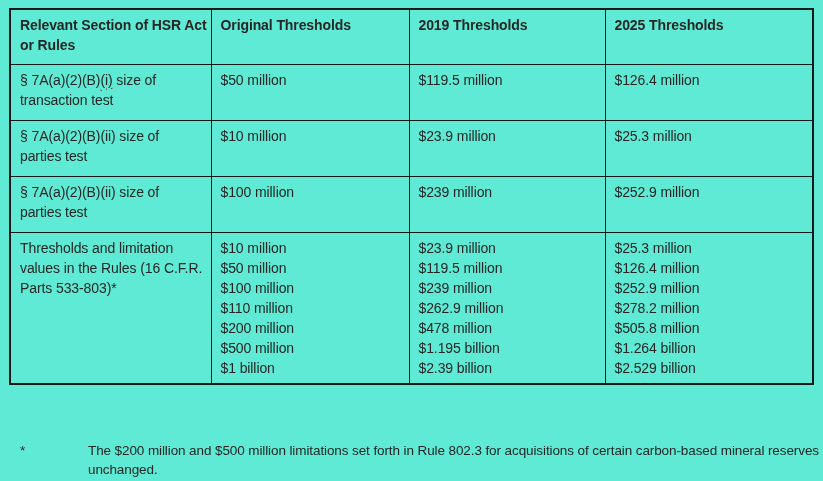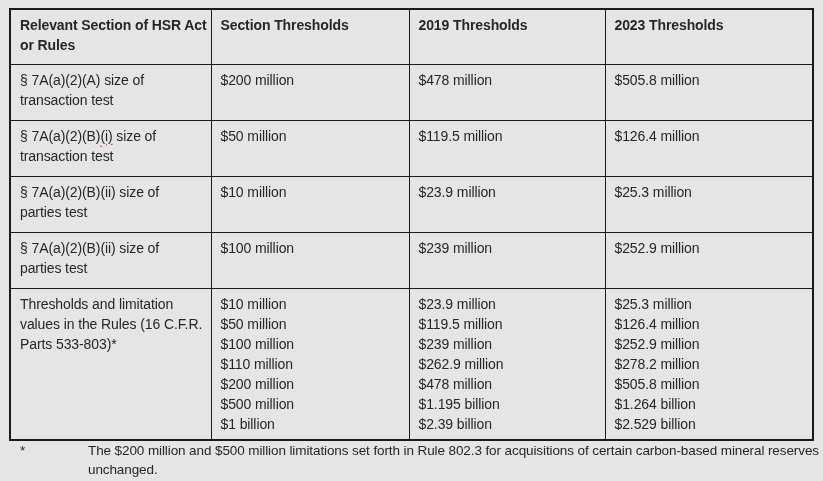--- a/index.html
+++ b/index.html
@@ -5,21 +5,21 @@
   * { box-sizing: border-box; }
   html, body {
     margin: 0; padding: 0;
     background: #ffffff;
     font-family: "Liberation Sans", sans-serif;
     color: #262626;
   }
   .sheet {
     position: relative;
     width: 823px; height: 481px;
-    background: #e5e5e5;
+    background: #5eead4;
     overflow: hidden;
   }
   table.thresholds {
     position: absolute;
     left: 9px; top: 8px;
     width: 803px;
     border-collapse: collapse;
     table-layout: fixed;
     border: 2px solid #1a1a1a;
   }
@@ -71,33 +71,26 @@
     <colgroup>
       <col style="width:201px">
       <col style="width:198px">
       <col style="width:196px">
       <col style="width:208px">
     </colgroup>
     <thead>
       <tr>
         <th>Relevant Section of HSR Act
 or Rules</th>
-        <th>Section Thresholds</th>
+        <th>Original Thresholds</th>
         <th>2019 Thresholds</th>
-        <th>2023 Thresholds</th>
+        <th>2025 Thresholds</th>
       </tr>
     </thead>
     <tbody>
-      <tr class="fixed-row">
-        <td>§ 7A(a)(2)(A) size of
-transaction test</td>
-        <td>$200 million</td>
-        <td>$478 million</td>
-        <td>$505.8 million</td>
-      </tr>
       <tr class="fixed-row">
         <td>§ 7A(a)(2)(B)<span class="squiggle">(i)</span> size of
 transaction test</td>
         <td>$50 million</td>
         <td>$119.5 million</td>
         <td>$126.4 million</td>
       </tr>
       <tr class="fixed-row">
         <td>§ 7A(a)(2)(B)(ii) size of
 parties test</td>

